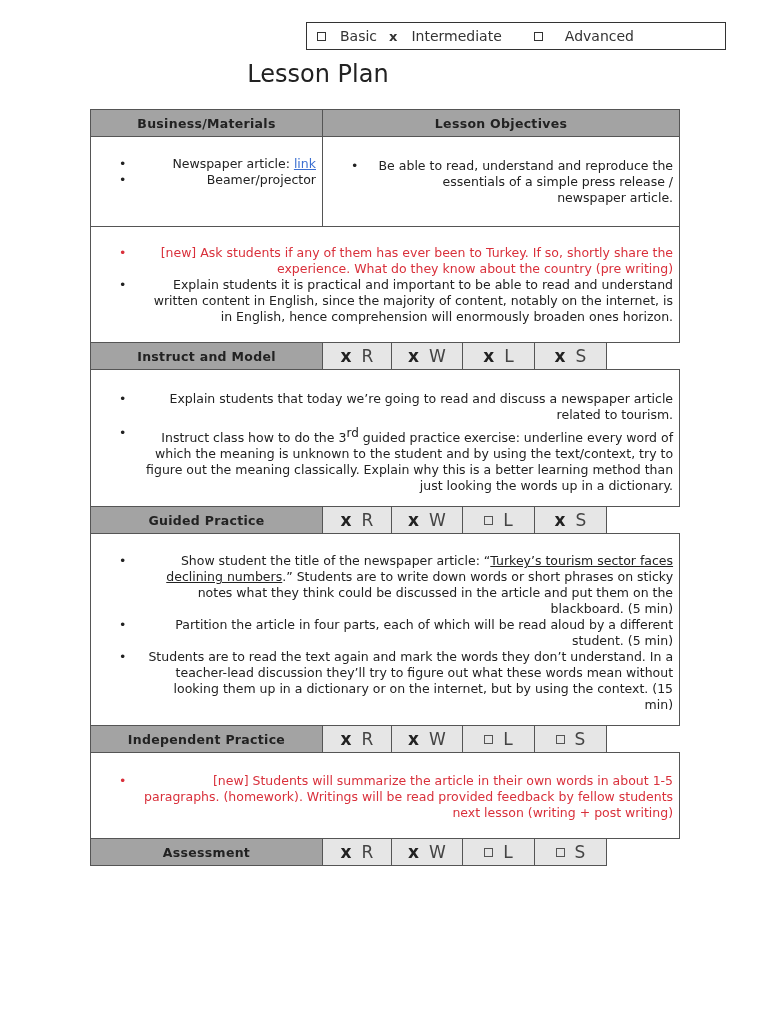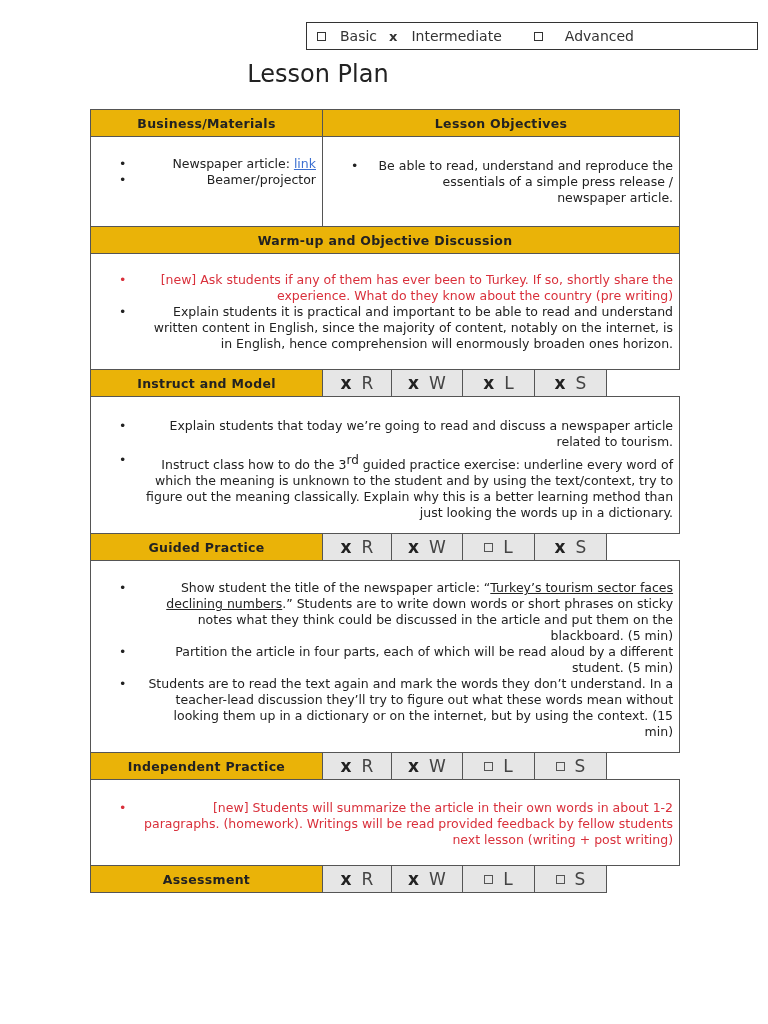--- a/index.html
+++ b/index.html
@@ -1,26 +1,26 @@
 <!DOCTYPE html>
 <html><head>
 <meta charset="utf-8">
 <style>
   html, body { margin:0; padding:0; background:#ffffff; }
   body { width:768px; height:1024px; position:relative; font-family:"DejaVu Sans", sans-serif; color:#222; }
-  .level-box { position:absolute; left:306px; top:22px; width:452px; height:28px; border:1px solid #333; box-sizing:border-box;
+  .level-box { position:absolute; left:306px; top:22px; width:420px; height:28px; border:1px solid #333; box-sizing:border-box;
     display:flex; align-items:center; font-size:14px; color:#333; padding-left:10px; }
   .level-box .opt { display:flex; align-items:center; }
   .chk { display:inline-block; width:9px; height:9px; border:1px solid #333; margin-right:14px; box-sizing:border-box; }
   .xmark { font-weight:bold; font-size:13px; margin-right:14px; }
   .title { position:absolute; left:0; width:688px; top:60px; text-align:center; font-size:24px; color:#222; padding-left:0; }
   .title span { position:relative; left:-26px; }
   table { position:absolute; left:90px; top:109px; width:589px; border-collapse:collapse; table-layout:fixed; }
   td { border:1.5px solid #555; padding:0; font-size:12.5px; vertical-align:top;text-align:right; }
-  .hdr { background:#eab308; text-align:center; font-weight:bold; font-size:12.5px; height:26px; vertical-align:middle; letter-spacing:0.3px; }
+  .hdr { background:#a3a3a3; text-align:center; font-weight:bold; font-size:12.5px; height:26px; vertical-align:middle; letter-spacing:0.3px; }
   .skill { background:#e6e6e6; text-align:center; height:26px; vertical-align:middle; font-size:17px; color:#444; }
   .skill .x { font-weight:bold; color:#222; margin-right:10px; }
   .skill .box { display:inline-block; width:9px; height:9px; border:1px solid #555; margin-right:10px; box-sizing:border-box; vertical-align:middle; position:relative; top:-1px; }
   ul { margin:0; padding-left:52px; list-style:none; }
   li { position:relative; line-height:16px; }
   li::before { content:"•"; position:absolute; left:-24px; top:0; }
   .red { color:#d9303b; }
   .cell-body { padding-top:20px; padding-bottom:12px; padding-right:6px; }
   a.lnk { color:#3b6fd1; text-decoration:underline; }
   .u { text-decoration:underline; }
@@ -66,23 +66,20 @@
         <li><span>Newspaper article: </span><a class="lnk">link</a></li>
         <li>Beamer/projector</li>
       </ul>
     </td>
     <td colspan="5">
       <ul class="cell-body" style="padding-top:21px;padding-left:52px">
         <li>Be able to read, understand and reproduce the essentials of a simple press release / newspaper article.</li>
       </ul>
     </td>
   </tr>
-  <tr>
-    <td class="hdr" colspan="6">Warm-up and Objective Discussion</td>
-  </tr>
   <tr style="height:116px">
     <td colspan="6">
       <ul class="cell-body" style="padding-top:18px">
         <li class="red">[new] Ask students if any of them has ever been to Turkey. If so, shortly share the experience. What do they know about the country (pre writing)</li>
         <li>Explain students it is practical and important to be able to read and understand written content in English, since the majority of content, notably on the internet, is in English, hence comprehension will enormously broaden ones horizon.</li>
       </ul>
     </td>
   </tr>
   <tr>
     <td class="hdr">Instruct and Model</td>
@@ -118,21 +115,21 @@
   <tr>
     <td class="hdr">Independent Practice</td>
     <td class="skill"><span class="x">x</span><span>R</span></td>
     <td class="skill"><span class="x">x</span><span>W</span></td>
     <td class="skill"><span class="box"></span><span>L</span></td>
     <td class="skill"><span class="box"></span><span>S</span></td>
   </tr>
   <tr style="height:86px">
     <td colspan="6">
       <ul class="cell-body" style="padding-top:20px">
-        <li class="red">[new] Students will summarize the article in their own words in about 1-2 paragraphs. (homework). Writings will be read provided feedback by fellow students next lesson (writing + post writing)</li>
+        <li class="red">[new] Students will summarize the article in their own words in about 1-5 paragraphs. (homework). Writings will be read provided feedback by fellow students next lesson (writing + post writing)</li>
       </ul>
     </td>
   </tr>
   <tr>
     <td class="hdr">Assessment</td>
     <td class="skill"><span class="x">x</span><span>R</span></td>
     <td class="skill"><span class="x">x</span><span>W</span></td>
     <td class="skill"><span class="box"></span><span>L</span></td>
     <td class="skill"><span class="box"></span><span>S</span></td>
   </tr>

